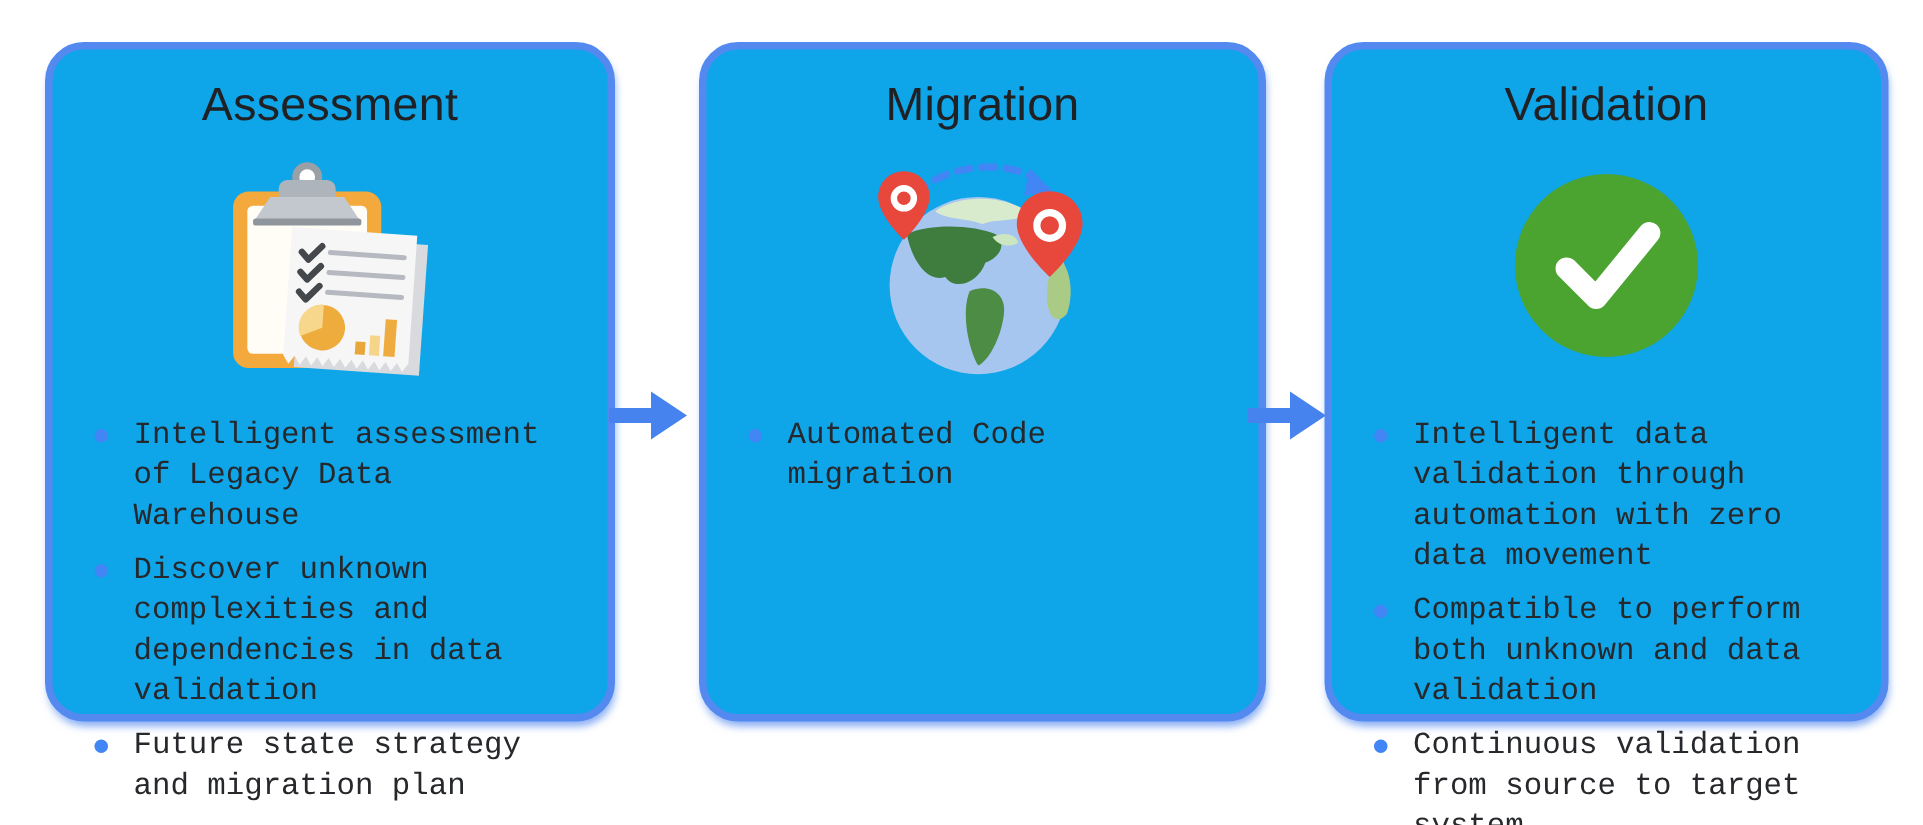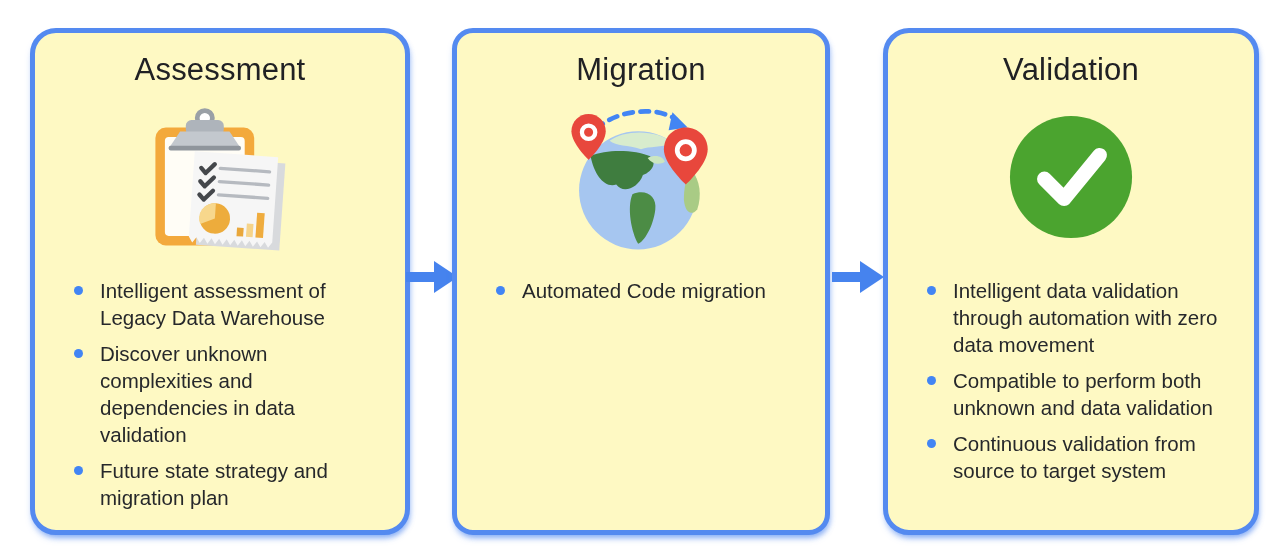--- a/index.html
+++ b/index.html
@@ -1,33 +1,33 @@
 <!DOCTYPE html>
 <html><head>
 <meta charset="utf-8">
 <style>
   html,body{margin:0;padding:0;}
   body{
     width:1282px;height:550px;position:relative;background:#ffffff;
     font-family:"Liberation Sans", sans-serif;overflow:hidden;
   }
   .card{
-    position:absolute;top:28px;height:507px;box-sizing:border-box;
-    background:#fef9c3;border:5px solid #548af0;border-radius:26px;
+    position:absolute;top:28px;height:453px;box-sizing:border-box;
+    background:#0ea5e9;border:5px solid #548af0;border-radius:26px;
     box-shadow:0 5px 6px -2px rgba(84,138,240,0.55), 3px 4px 5px -2px rgba(84,138,240,0.35);
   }
   #card-0{left:30px;width:380px;}
-  #card-1{left:452px;width:378px;border-radius:21px;}
+  #card-1{left:466px;width:378px;}
   #card-2{left:883px;width:376px;}
   .card-title{
     text-align:center;margin:18px 0 0 0;font-size:31px;line-height:38px;
     font-weight:500;color:#202124;letter-spacing:0.2px;
   }
   .icon-box{height:176px;display:flex;align-items:center;justify-content:center;}
-  ul.features{list-style:none;margin:12px 0 0 11px;padding:0 22px 0 28px;}
+  ul.features{list-style:none;margin:12px 0 0 0;padding:0 22px 0 28px;font-family:Liberation Mono, monospace;}
   ul.features li{
     display:flex;gap:17px;margin-bottom:9px;
     font-size:20.5px;line-height:27px;color:#26282b;
   }
   .dot{flex:0 0 auto;width:9px;height:9px;border-radius:50%;background:#4285f4;margin-top:9px;}
   .li-text{flex:1 1 auto;}
   .arrow{position:absolute;top:260px;width:52px;height:34px;}
 </style>
 </head>
 <body>

